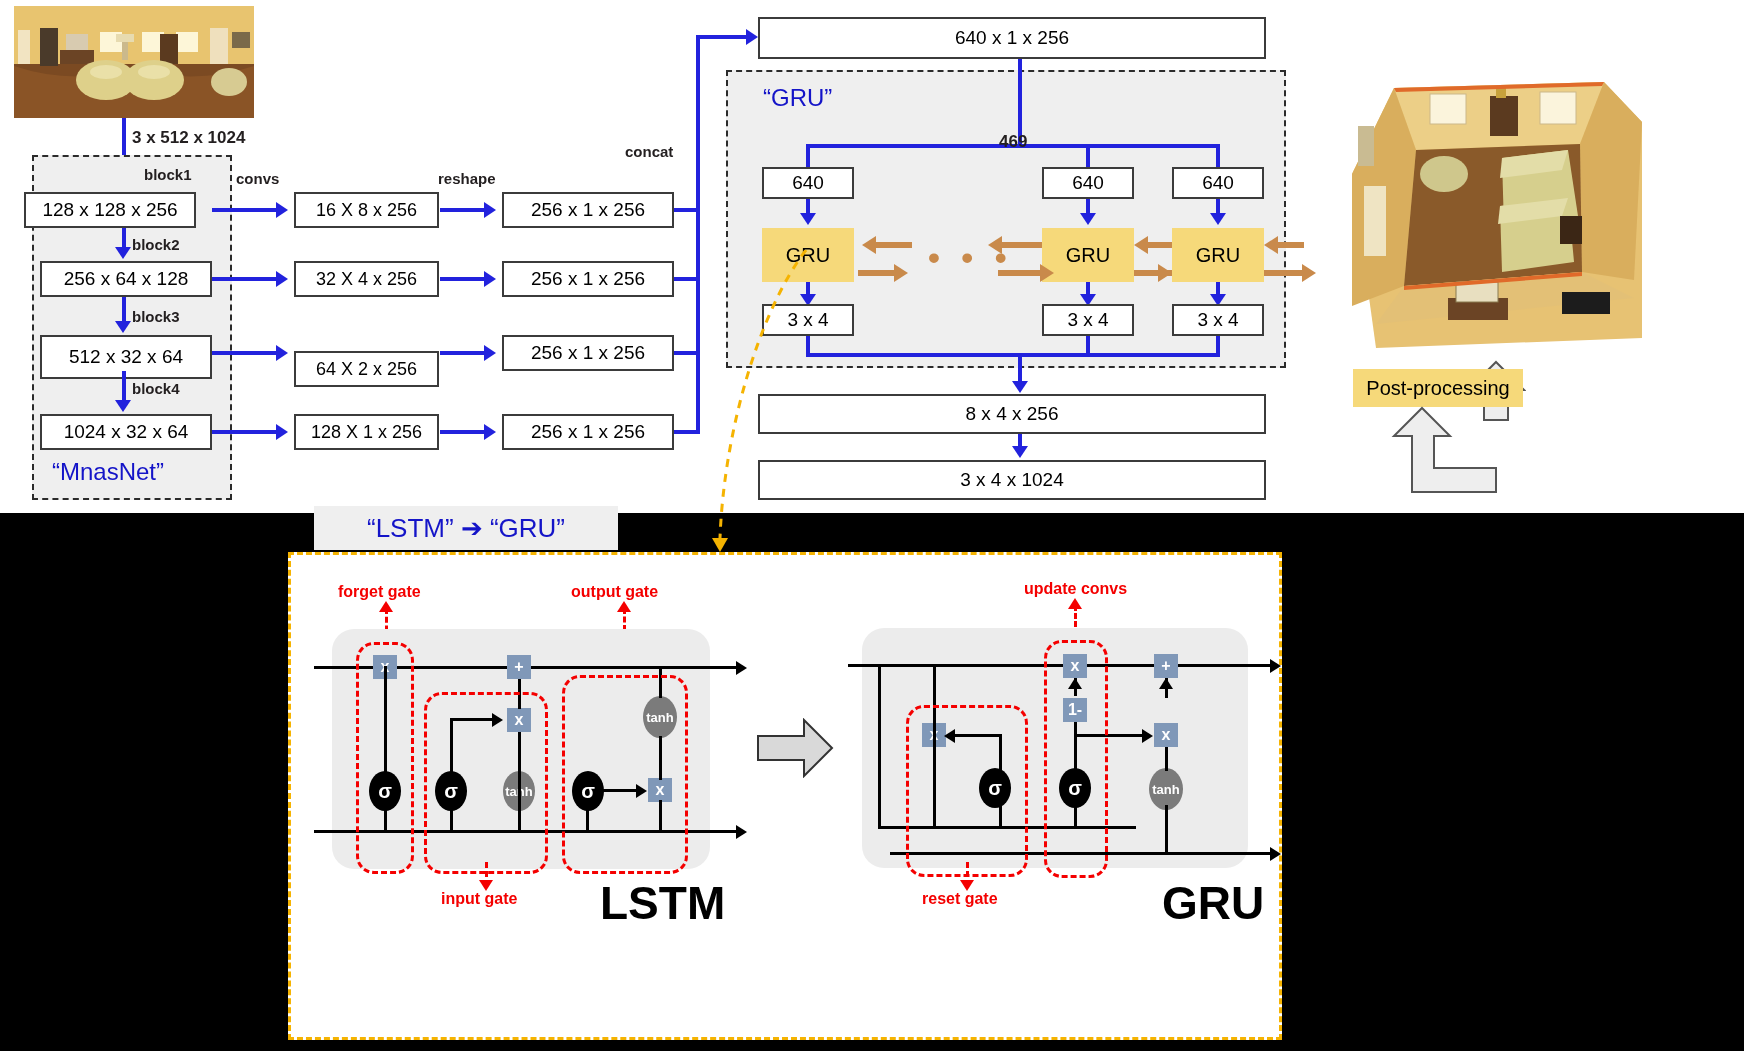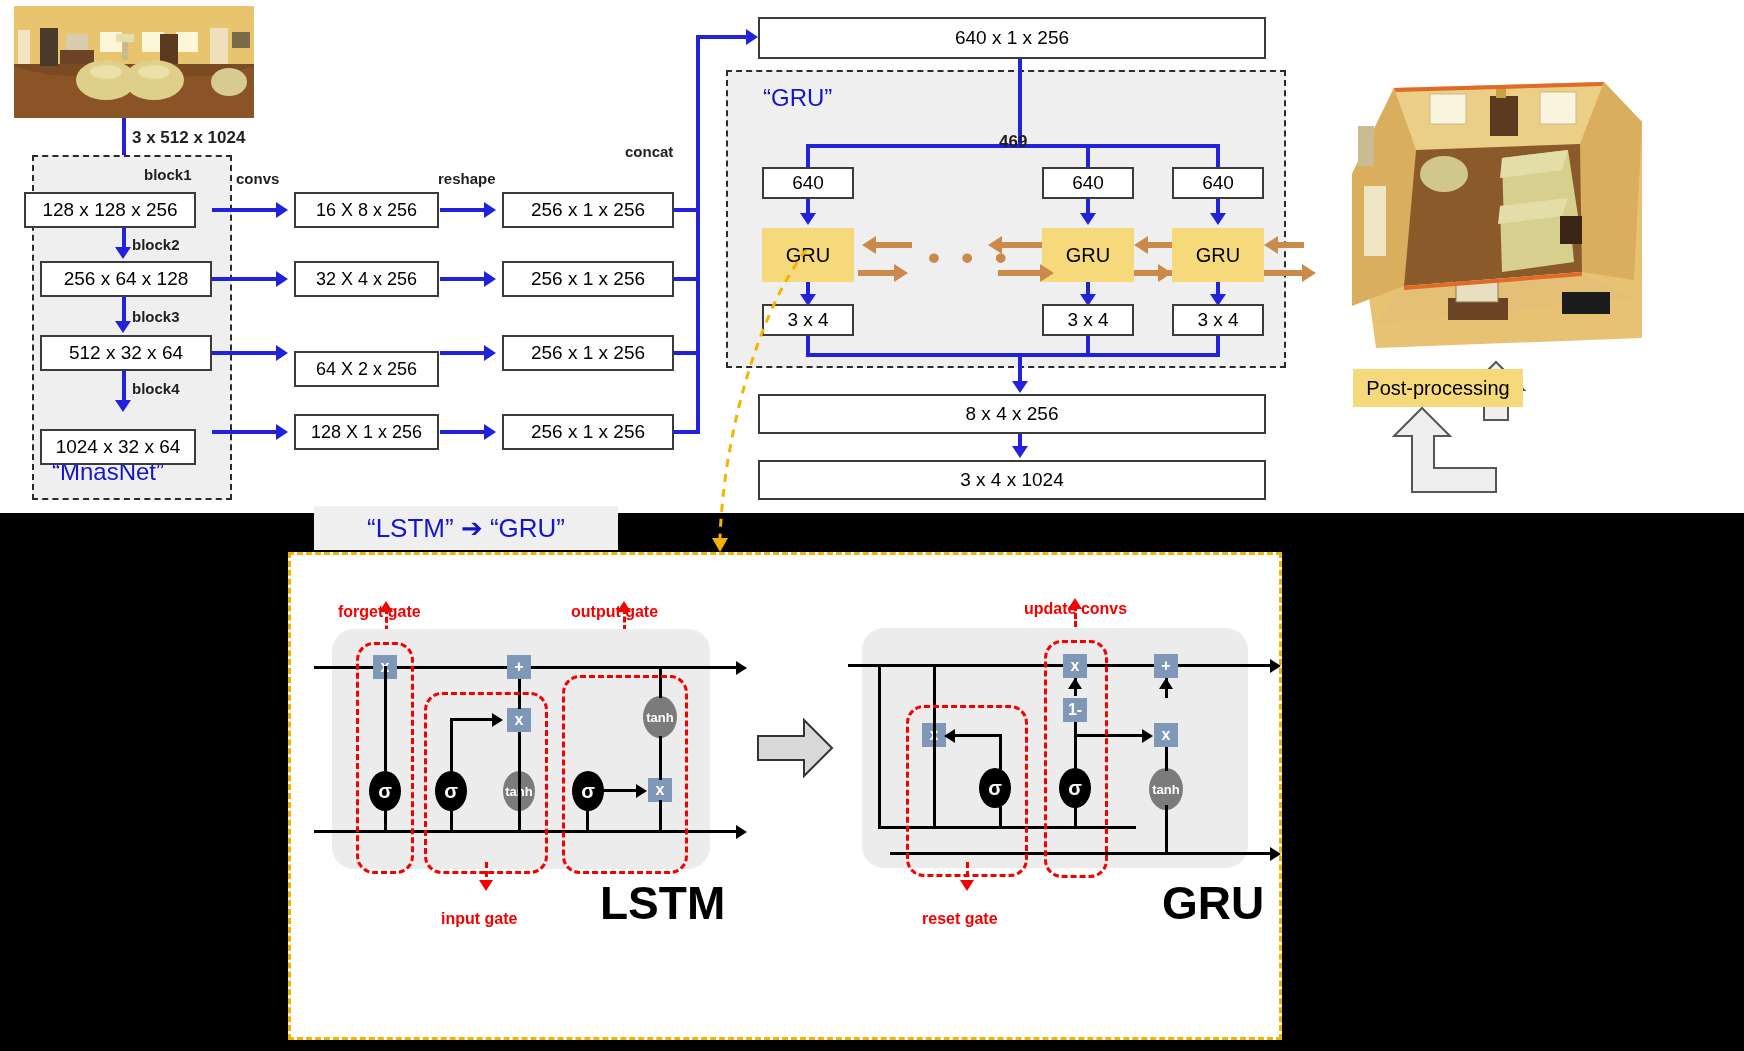--- a/index.html
+++ b/index.html
@@ -32,21 +32,21 @@
   .dots{position:absolute;color:#c98a4b;font-size:34px;letter-spacing:6px;font-weight:bold;}
   
   .pano{position:absolute;overflow:hidden;background:#caa85e;}
   .room3d{position:absolute;}
   
   .greyup{position:absolute;}
   
   #blackstrip{position:absolute;background:#000;}
   #bottompanel{position:absolute;background:#fff;border:3px dashed #f5b301;box-sizing:border-box;}
   .celltitle{position:absolute;font-weight:bold;font-size:46px;color:#000;}
-  .gatelbl{position:absolute;color:#f40000;font-weight:bold;font-size:16px;white-space:nowrap;margin-top:20px;}
+  .gatelbl{position:absolute;color:#f40000;font-weight:bold;font-size:16px;white-space:nowrap;}
   .cellbg{position:absolute;background:#ececec;border-radius:22px;}
   .opsq{position:absolute;background:#8098b8;color:#fff;display:flex;
         align-items:center;justify-content:center;font-size:16px;font-weight:bold;}
   .circ{position:absolute;border-radius:50%;display:flex;align-items:center;
         justify-content:center;color:#fff;font-weight:bold;}
   .circ.sig{background:#000;font-size:20px;}
   .circ.tanh{background:#7b7b7b;font-size:13px;}
   .kline{position:absolute;background:#000;}
   .kh{height:3px;} .kv{width:3px;}
   .karr-r{position:absolute;width:0;height:0;border-top:7px solid transparent;
@@ -101,24 +101,24 @@
 
 <div class="dashbox" style="left:32px;top:155px;width:200px;height:345px;"></div>
 <div class="quoted" style="left:52px;top:458px;">“MnasNet”</div>
 
 <div class="nbox" style="left:24px;top:192px;width:172px;height:36px;">
     <span>128 x 128 x 256</span>
   </div>
 <div class="nbox" style="left:40px;top:261px;width:172px;height:36px;">
     <span>256 x 64 x 128</span>
   </div>
-<div class="nbox" style="left:40px;top:335px;width:172px;height:36px;">
+<div class="nbox" style="left:40px;top:335px;width:172px;height:44px;">
     <span>512 x 32 x 64</span>
   </div>
-<div class="nbox" style="left:40px;top:429px;width:156px;height:36px;">
+<div class="nbox" style="left:40px;top:414px;width:172px;height:36px;">
     <span>1024 x 32 x 64</span>
   </div>
 
 <div class="lbl" style="left:144px;top:166px;">block1</div>
 <div class="lbl" style="left:132px;top:236px;">block2</div>
 <div class="lbl" style="left:132px;top:308px;">block3</div>
 <div class="lbl" style="left:132px;top:380px;">block4</div>
 
 <div class="bl blv" style="left:122px;top:228px;width:4px;height:22px;"></div>
 <div class="arrowdown" style="left:115px;top:247px;"></div>

